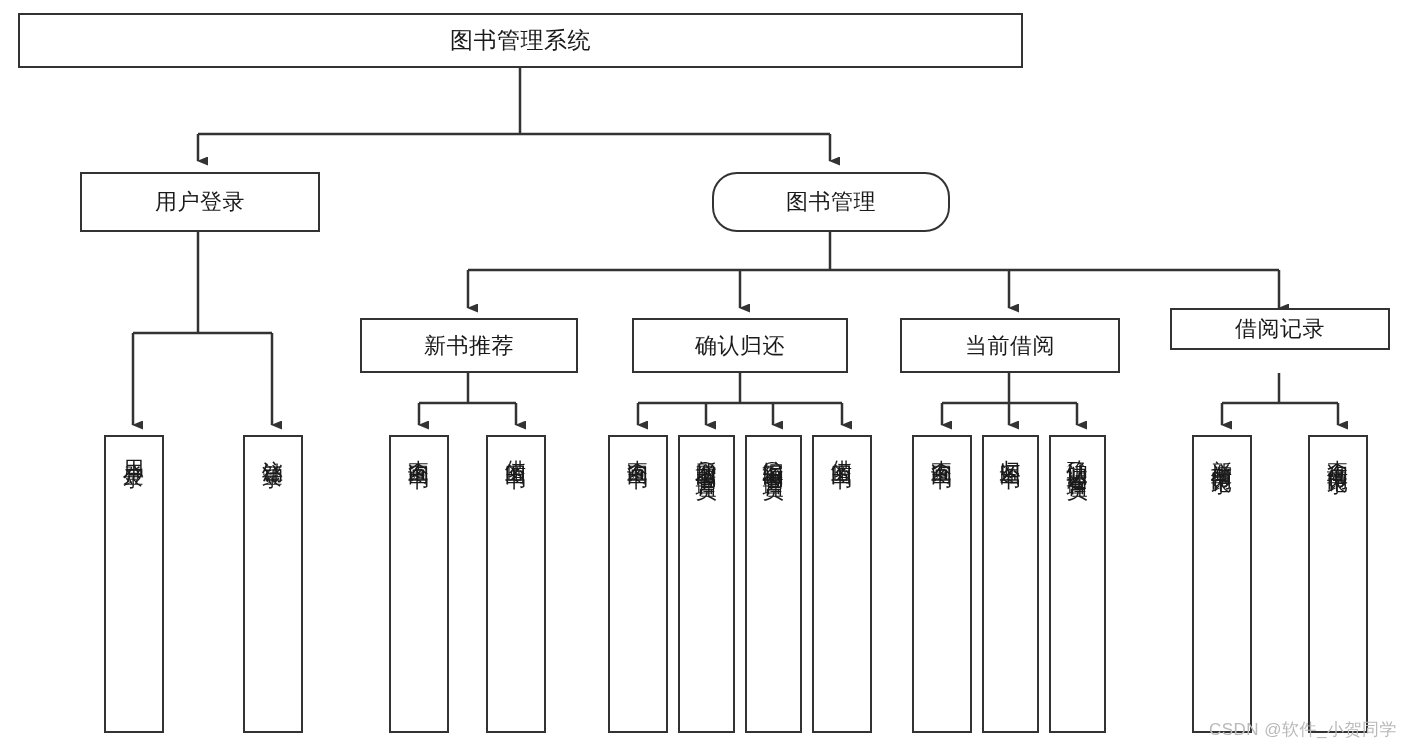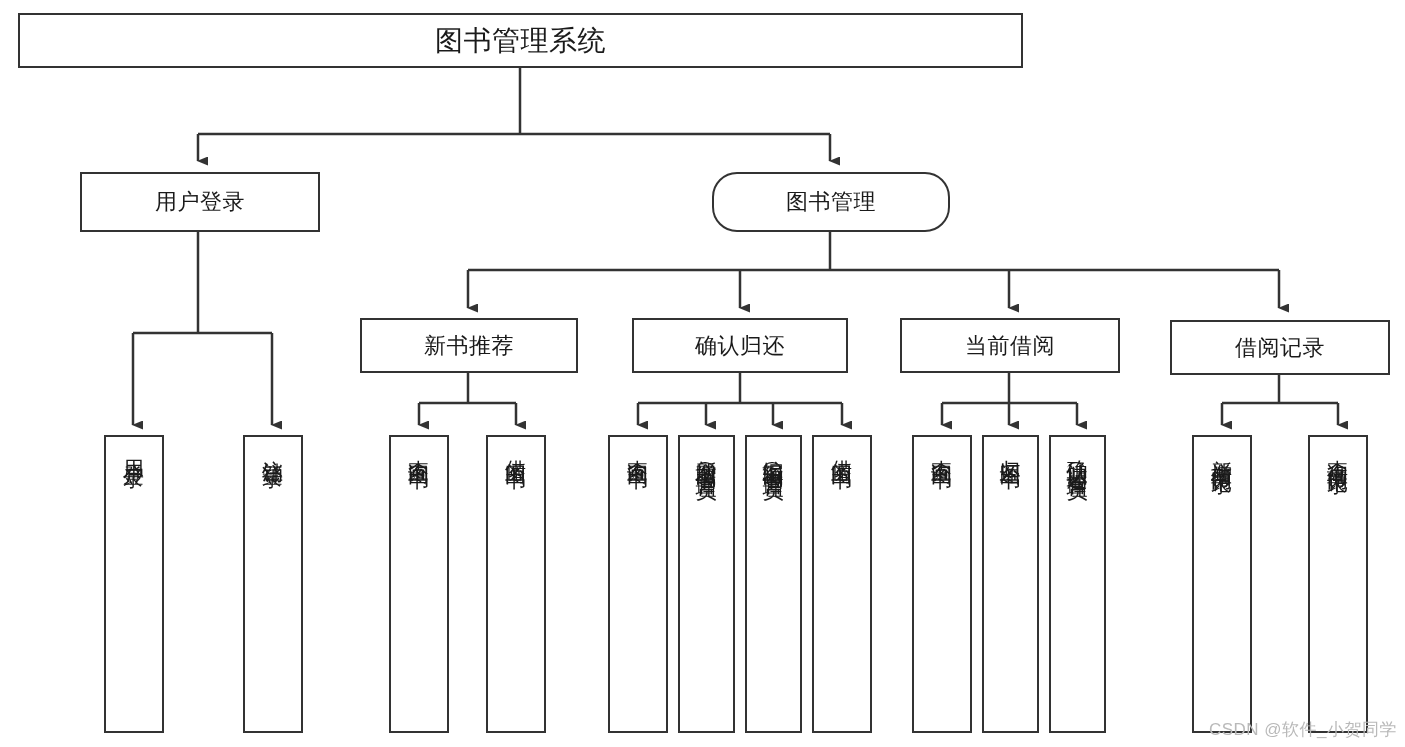--- a/index.html
+++ b/index.html
@@ -41,21 +41,21 @@
     text-align: center;
     line-height: 1.18;
     letter-spacing: 0.5px;
     white-space: nowrap;
   }
   .node-box.horizontal .node-label {
     writing-mode: horizontal-tb;
     font-size: 22px;
   }
   .node-box.root .node-label {
-    font-size: 28px;
+    font-size: 23px;
   }
   .node-box.vertical {
     align-items: flex-start;
     justify-content: center;
     padding-top: 6px;
   }
   .node-box.vertical .node-label {
     writing-mode: vertical-rl;
     text-orientation: upright;
     font-size: 21px;
@@ -147,21 +147,21 @@
   </div>
 
   <div class="node-box horizontal" style="left:632px; top:318px; width:216px; height:55px;">
     <span class="node-label">确认归还</span>
   </div>
 
   <div class="node-box horizontal" style="left:900px; top:318px; width:220px; height:55px;">
     <span class="node-label">当前借阅</span>
   </div>
 
-  <div class="node-box horizontal" style="left:1170px; top:320px; width:220px; height:55px;">
+  <div class="node-box horizontal" style="left:1170px; top:308px; width:220px; height:42px;">
     <span class="node-label">借阅记录</span>
   </div>
 
   <div class="node-box vertical" style="left:104px; top:435px; width:60px; height:298px;">
     <span class="node-label">用户登录</span>
   </div>
 
   <div class="node-box vertical" style="left:243px; top:435px; width:60px; height:298px;">
     <span class="node-label">注销登录</span>
   </div>

